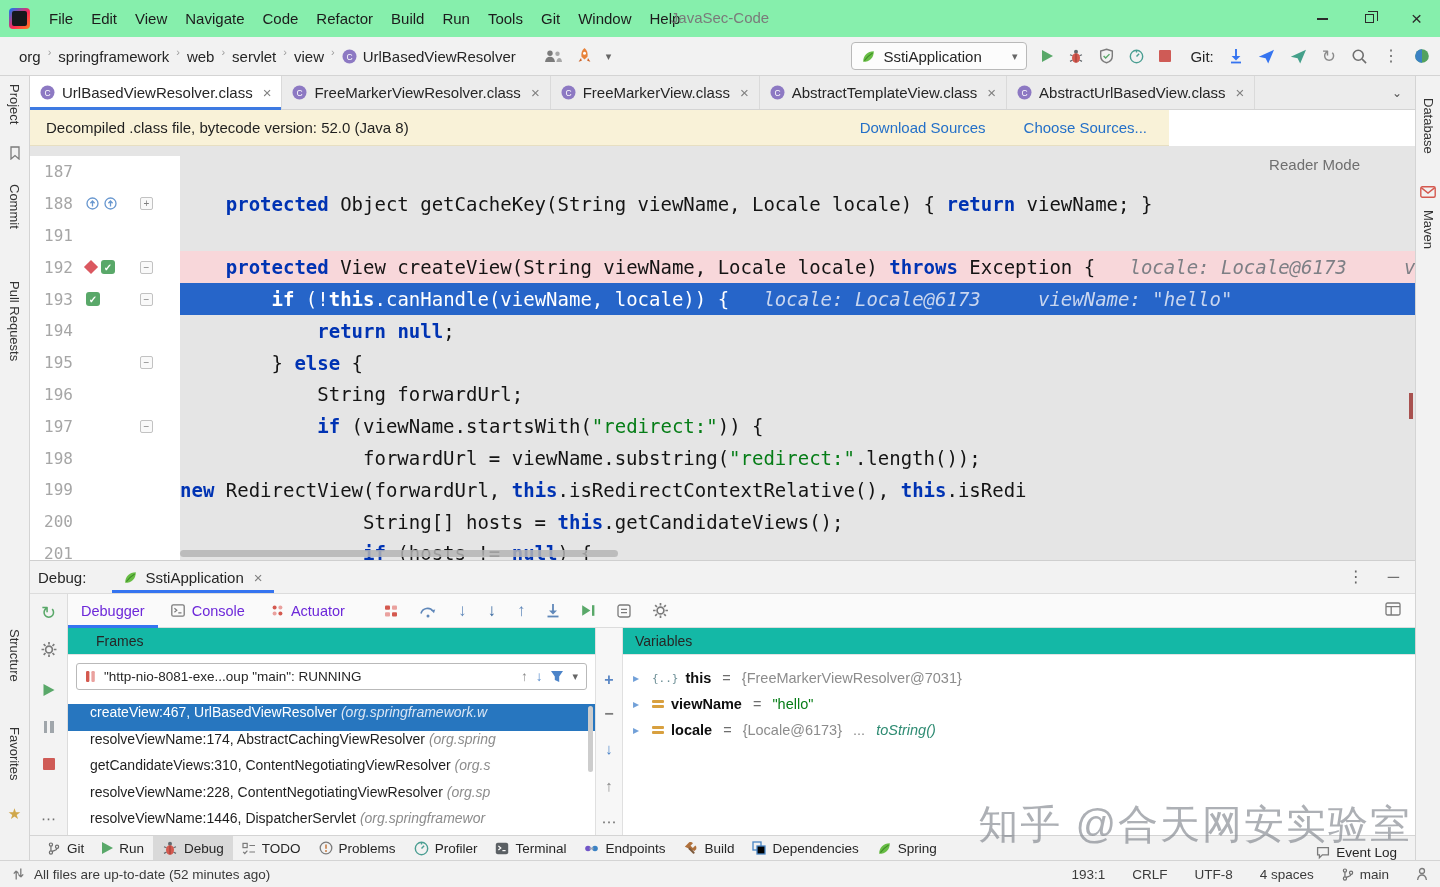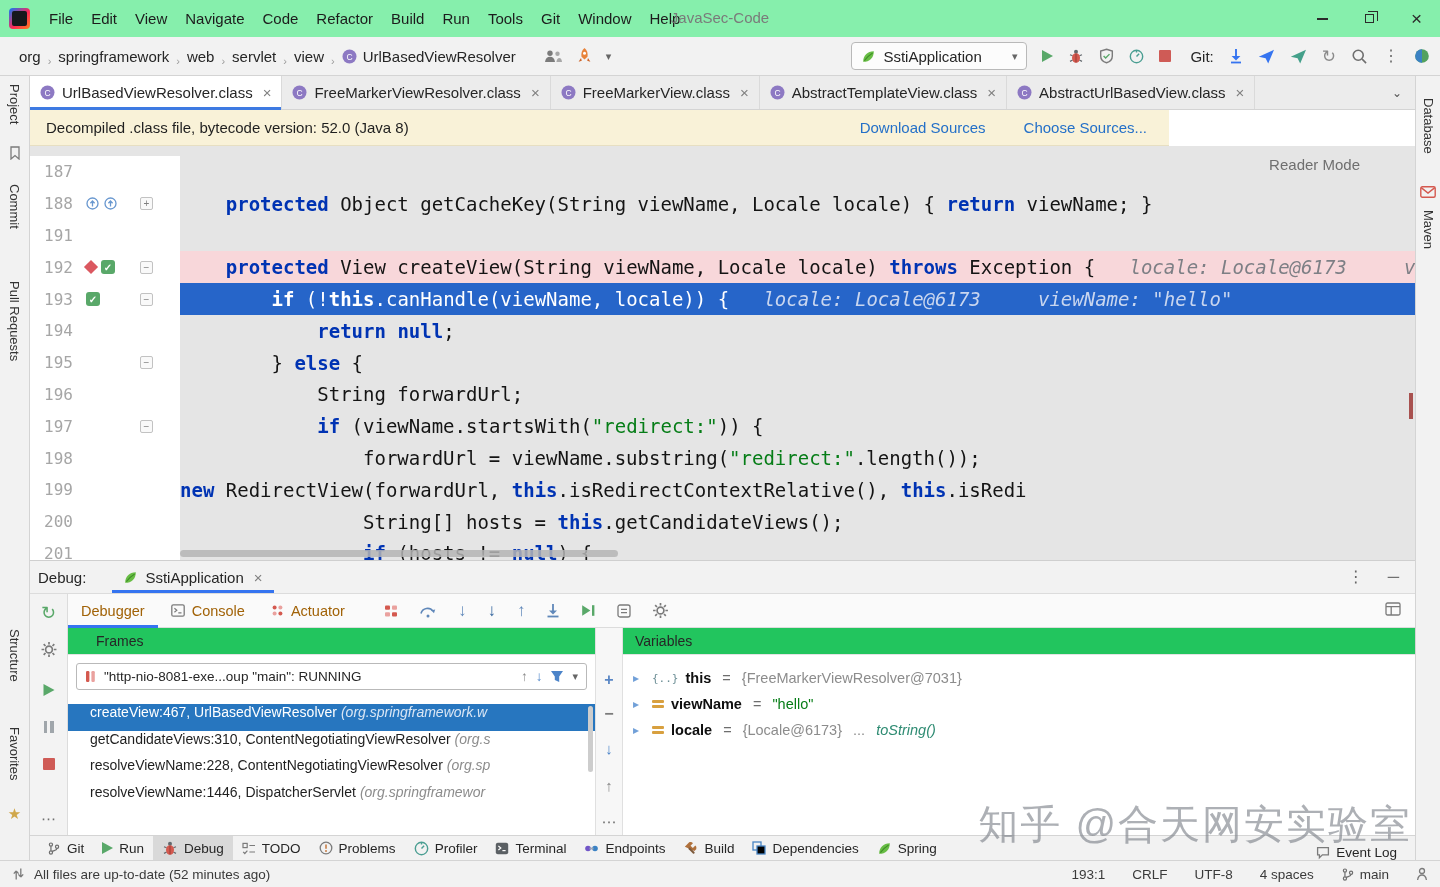--- a/index.html
+++ b/index.html
@@ -19,21 +19,21 @@
   .win-title{position:absolute;left:50%;transform:translateX(-50%);top:9px;color:#7a7a7a;font-size:15px;}
   .win-controls{position:absolute;right:0;top:0;height:37px;display:flex;}
   .win-btn{width:47px;height:37px;display:flex;align-items:center;justify-content:center;color:#2b2b2b;}
   .ic-min{width:11px;height:2px;background:#2b2b2b;display:inline-block;}
   .ic-res{width:9px;height:9px;border:1.5px solid #2b2b2b;display:inline-block;position:relative;}
   .ic-res::after{content:"";position:absolute;left:1.5px;top:-4.5px;width:9px;height:9px;border:1.5px solid #2b2b2b;border-left:none;border-bottom:none;}
   .ic-close{font-size:19px;color:#2b2b2b;line-height:1;}
 
   
   .toolbar{position:absolute;left:0;top:37px;width:1440px;height:39px;background:#f2f2f2;border-bottom:1px solid #d4d4d4;display:flex;align-items:center;}
-  .crumbs{display:flex;align-items:flex-end;margin-left:14px;gap:1px;white-space:nowrap;}
+  .crumbs{display:flex;align-items:flex-start;margin-left:14px;gap:1px;white-space:nowrap;}
   .crumb{padding:2px 5px;color:#262626;}
   .crumb-sep{color:#9c9c9c;font-size:11px;padding:0 1px;}
   .crumb-class{display:flex;align-items:center;gap:6px;padding:2px 5px;}
   .nav-icons{display:flex;align-items:center;gap:14px;margin-left:22px;}
   .toolbar-right{margin-left:auto;display:flex;align-items:center;gap:15px;margin-right:10px;}
   .run-combo{height:28px;border:1px solid #b9b9b9;border-radius:4px;background:#fcfcfc;display:flex;align-items:center;padding:0 9px;gap:7px;min-width:176px;}
   .i-play{width:0;height:0;border-left:11px solid #59a869;border-top:6.5px solid transparent;border-bottom:6.5px solid transparent;display:inline-block;}
   .i-stopsq{width:12px;height:12px;background:#cf5b56;display:inline-block;border-radius:1px;}
   .i-pause{display:inline-flex;gap:3px;}
   .i-pause i{display:inline-block;width:3.5px;height:12px;background:#a0a6ab;}
@@ -87,27 +87,27 @@
   .debug-header{height:33px;background:#f2f2f2;border-bottom:1px solid #dcdcdc;display:flex;align-items:center;flex:0 0 auto;}
   .debug-title{margin-left:8px;font-size:15px;}
   .session-tab{display:flex;align-items:center;gap:7px;padding:0 11px;height:100%;position:relative;margin-left:26px;font-size:15px;}
   .session-tab::after{content:"";position:absolute;left:0;right:0;bottom:0;height:3px;background:#3574f0;}
   .debug-header-right{margin-left:auto;display:flex;align-items:center;gap:24px;margin-right:16px;color:#666;}
   .debug-body{flex:1;display:flex;min-height:0;}
   .dstrip{flex:0 0 38px;background:#f3f3f3;border-right:1px solid #dcdcdc;position:relative;}
   .dstrip .icon{position:absolute;left:50%;transform:translateX(-50%);}
   .dright{flex:1;display:flex;flex-direction:column;min-width:0;}
   .dbg-toolbar{height:34px;border-bottom:1px solid #dcdcdc;background:#fafafa;display:flex;align-items:center;flex:0 0 auto;}
-  .dbg-tab{padding:0 13px;height:100%;display:flex;align-items:center;gap:7px;font-size:14.5px;position:relative;color:#a16207;}
+  .dbg-tab{padding:0 13px;height:100%;display:flex;align-items:center;gap:7px;font-size:14.5px;position:relative;color:#6d28d9;}
   .dbg-tab.active::after{content:"";position:absolute;left:0;right:0;bottom:-1px;height:3px;background:#3574f0;}
   .step-icons{display:flex;align-items:center;gap:21px;margin-left:26px;}
   .dbg-toolbar-right{margin-left:auto;margin-right:14px;}
   .panels{flex:1;display:flex;min-height:0;}
   .frames{flex:0 0 528px;border-right:1px solid #e0e0e0;display:flex;flex-direction:column;position:relative;min-width:0;}
-  .panel-head{height:27px;background:#22c55e;border-bottom:1px solid #e3e3e3;display:flex;align-items:center;padding-left:28px;font-size:14px;flex:0 0 auto;}
+  .panel-head{height:27px;background:#14b8a6;border-bottom:1px solid #e3e3e3;display:flex;align-items:center;padding-left:28px;font-size:14px;flex:0 0 auto;}
   .vars .panel-head{padding-left:12px;}
   .thread-row{padding:8px 8px 0 8px;flex:0 0 35px;}
   .thread-combo{height:27px;border:1px solid #b9b9b9;border-radius:3px;background:#fff;display:flex;align-items:center;padding:0 8px;gap:8px;font-size:13.5px;color:#262626;}
   .thread-text{flex:1;overflow:hidden;white-space:nowrap;text-overflow:ellipsis;}
   .thread-combo .icon{flex:0 0 auto;}
   .frame-rows{flex:1;overflow:hidden;padding-top:14px;}
   .frame-row{height:26.5px;display:flex;align-items:flex-start;padding-left:22px;font-size:14px;white-space:nowrap;overflow:hidden;color:#1f1f1f;}
   .frame-row .pkg{font-style:italic;color:#8c8c8c;margin-left:4px;}
   .frame-row.selected{background:#2776bf;color:#fff;}
   .frame-row.selected .pkg{color:#d9e6f5;}
@@ -675,20 +675,24 @@
                   </span>
                 <span class="gl" style="color:#666;font-size:11px">▾</span>
               </div>
             </div>
             <div class="frame-rows">
                 <div class="frame-row selected">
                   <span>createView:467, UrlBasedViewResolver</span>
                   <span class="pkg">(org.springframework.w</span>
                 </div>
                 <div class="frame-row">
+                  <span>resolveViewName:174, AbstractCachingViewResolver</span>
+                  <span class="pkg">(org.spring</span>
+                </div>
+                <div class="frame-row">
                   <span>getCandidateViews:310, ContentNegotiatingViewResolver</span>
                   <span class="pkg">(org.s</span>
                 </div>
                 <div class="frame-row">
                   <span>resolveViewName:228, ContentNegotiatingViewResolver</span>
                   <span class="pkg">(org.sp</span>
                 </div>
                 <div class="frame-row">
                   <span>resolveViewName:1446, DispatcherServlet</span>
                   <span class="pkg">(org.springframewor</span>

